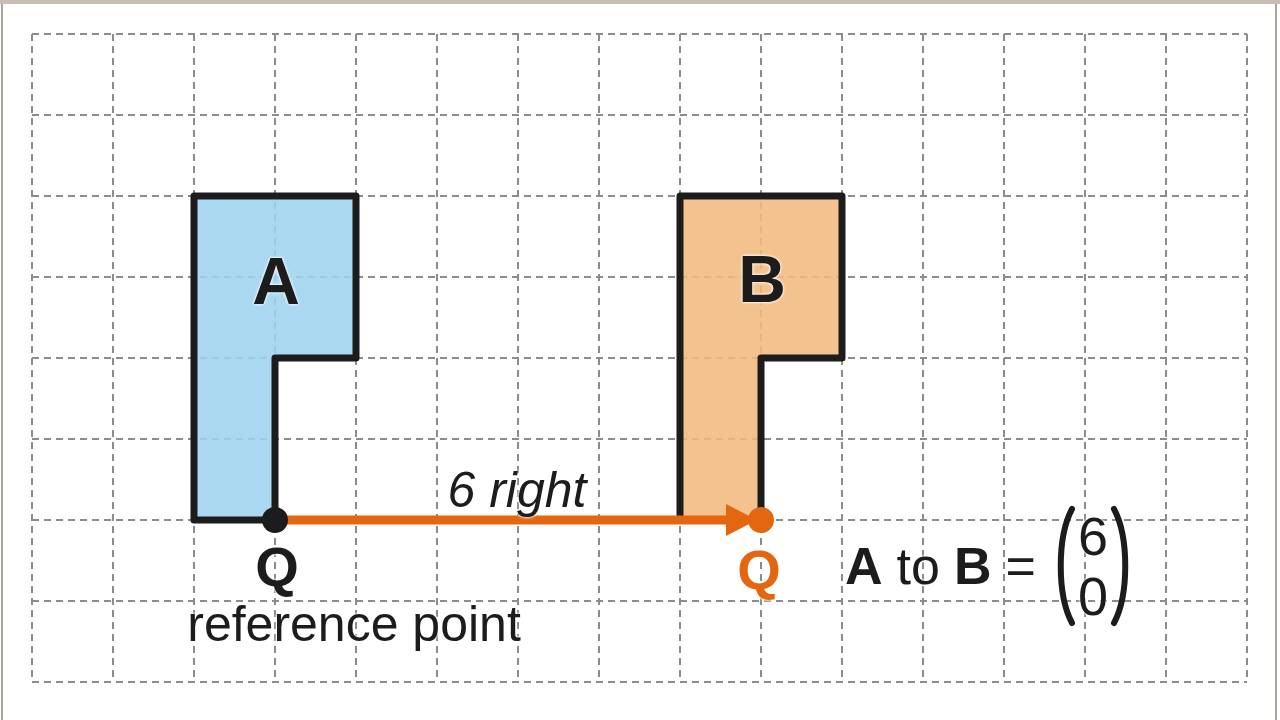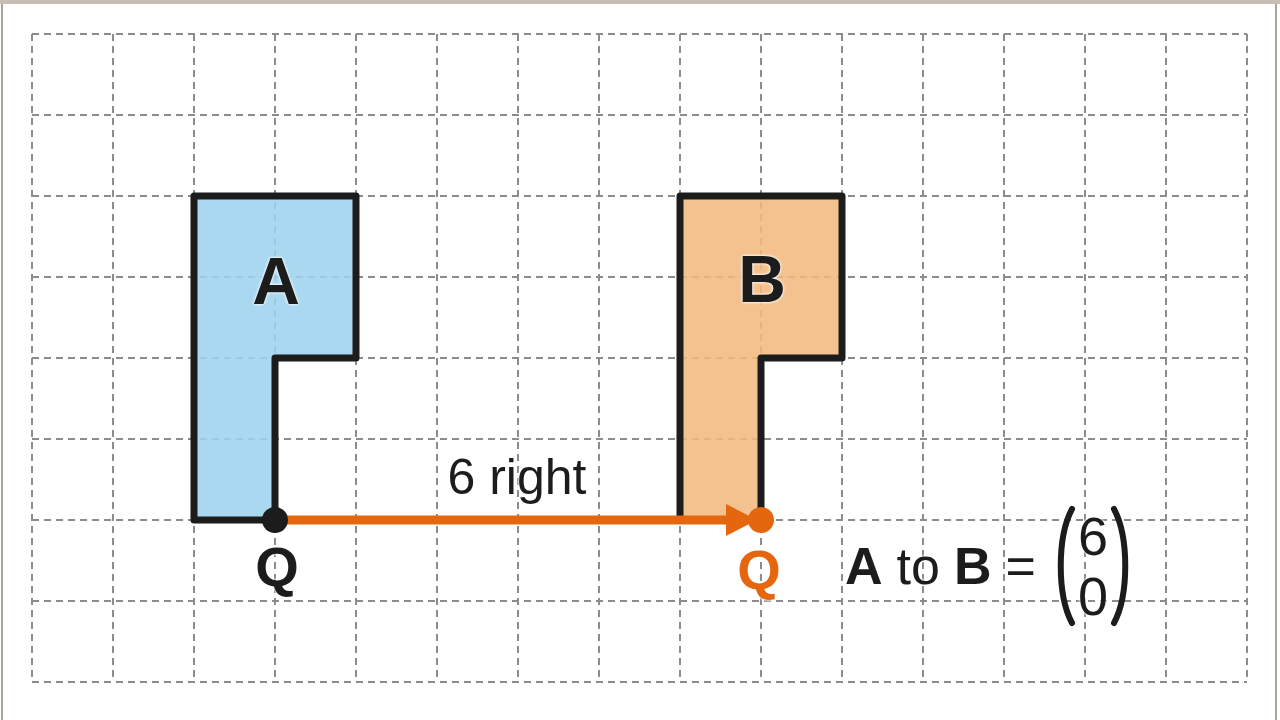--- a/index.html
+++ b/index.html
@@ -84,26 +84,27 @@
     </g>
 
     <circle cx="275" cy="520" r="13" fill="#1c1c1c"></circle>
     <circle cx="761" cy="520" r="13" fill="#e4670f"></circle>
   </svg>
 
   <div class="lbl shape-label" style="left:276px; top:281px;">A</div>
 
   <div class="lbl shape-label" style="left:762px; top:279px;">B</div>
 
-  <div class="lbl annot" style="left:517px; top:477px;">6 right</div>
+  <div class="lbl annot" style="left:517px; top:490px;font-style:italic;">6 right</div>
 
   <div class="lbl q-label" style="left:277px; top:566px;">Q</div>
 
   <div class="lbl q-label q-orange" style="left:759px; top:569px;">Q</div>
 
+  <div class="lbl annot" style="left:354px; top:624px;">reference point</div>
 
   <div class="equation">
     <span class="bold">A</span>
     <span>to</span>
     <span class="bold">B</span>
     <span>=</span>
     <span class="vector">
       <svg class="paren" width="26" height="122" viewBox="0 0 26 122">
         <path d="M22 4 C7 32 7 90 22 118"></path>
       </svg>

